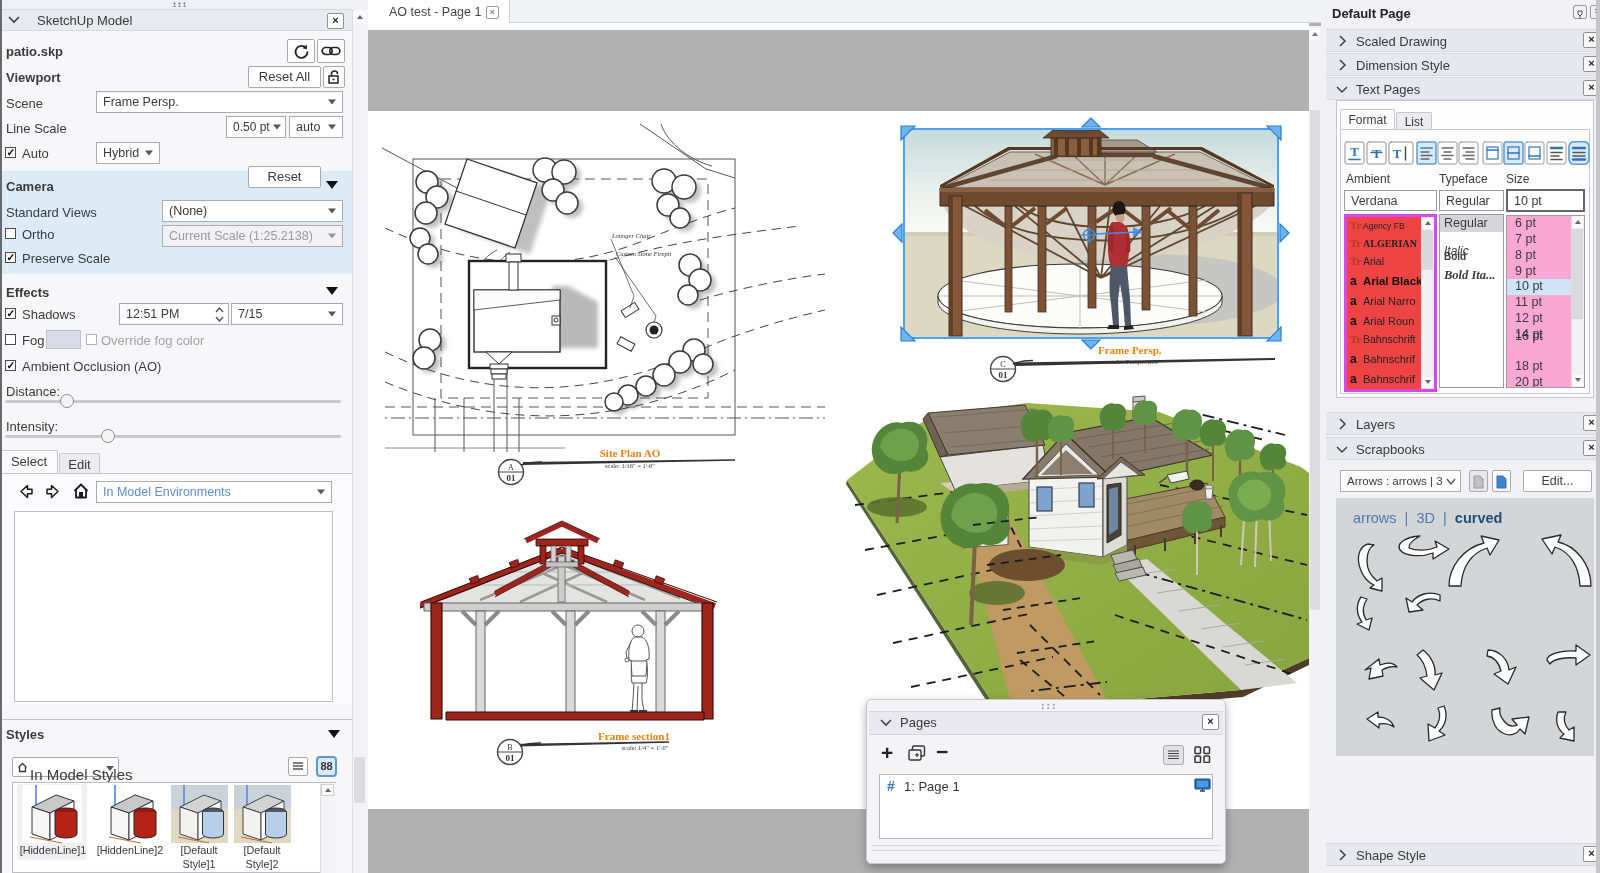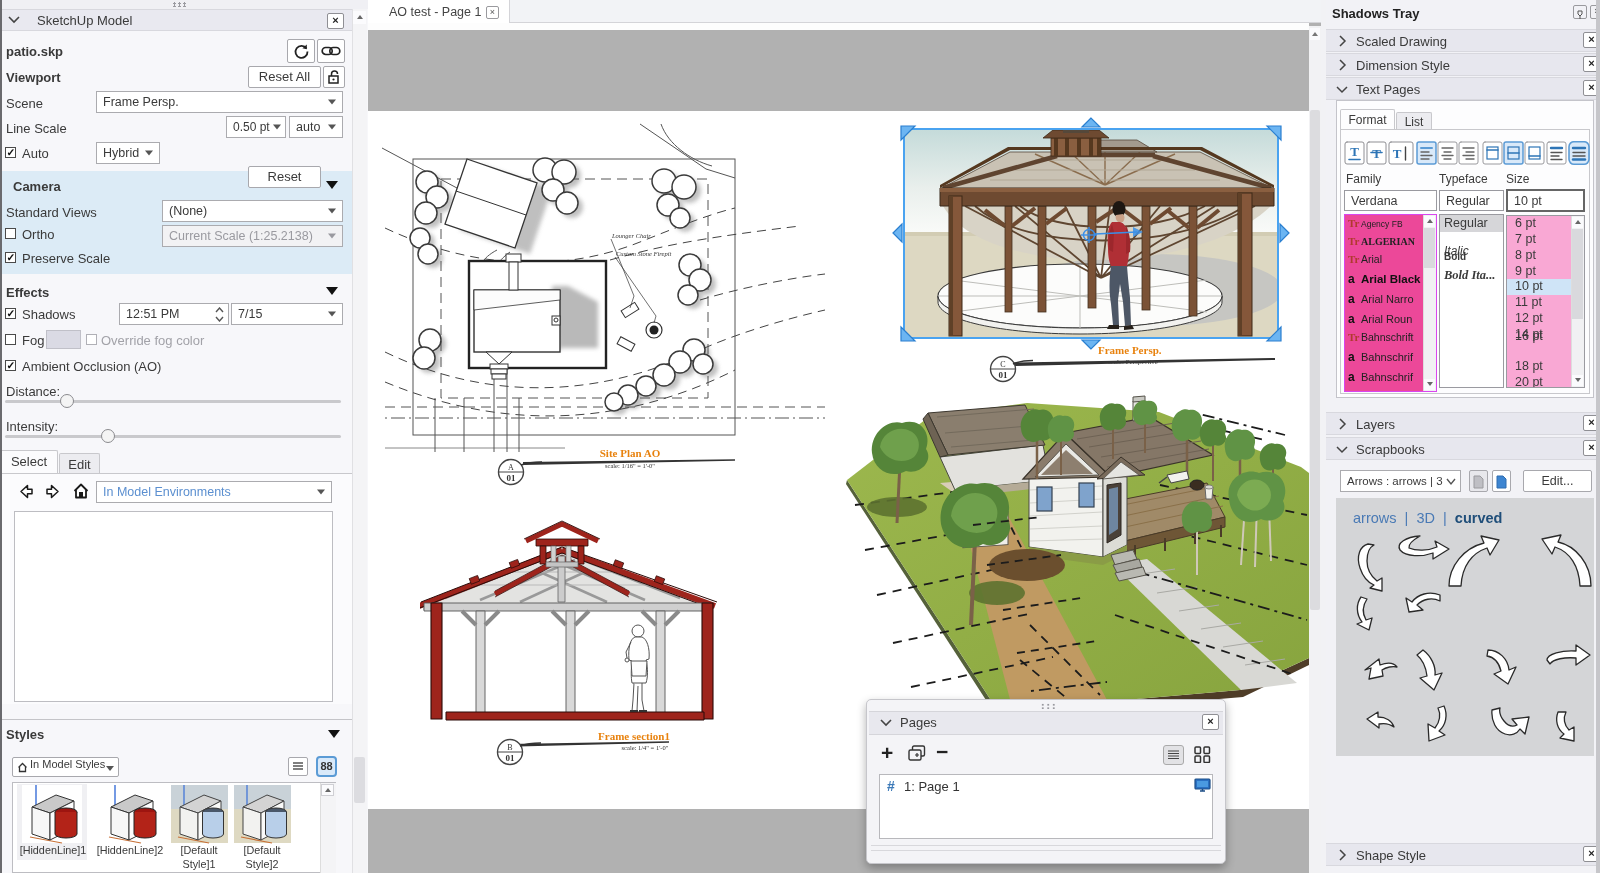--- a/index.html
+++ b/index.html
@@ -70,21 +70,21 @@
     </div>
 
   <div class="cb ck" style="left:5px;top:147px;"></div>
   <div class="lbl" style="left:22px;top:146px;">Auto</div>
   <div class="dd" style="left:96px;top:142px;width:64px;height:22px;">
       <span class="txt">Hybrid</span>
       <span class="caret"></span>
     </div>
 
   <div class="abs" style="left:0;top:171px;width:352px;height:103px;background:#dcebf6;"></div>
-  <div class="lbl bold" style="left:13px;top:179px;">Camera</div>
+  <div class="lbl bold" style="left:6px;top:179px;">Camera</div>
   <div class="btn" style="left:248px;top:166px;width:73px;height:22px;line-height:20px;">Reset</div>
   <div class="abs" style="left:326px;top:181px;width:0;height:0;border-left:6px solid transparent;border-right:6px solid transparent;border-top:8px solid #111;"></div>
   <div class="lbl" style="left:6px;top:205px;">Standard Views</div>
   <div class="dd" style="left:162px;top:200px;width:181px;height:22px;">
       <span class="txt">(None)</span>
       <span class="caret"></span>
     </div>
   <div class="cb" style="left:5px;top:228px;"></div>
   <div class="lbl" style="left:22px;top:227px;">Ortho</div>
   <div class="dd" style="left:162px;top:225px;width:181px;height:22px;background:#f2f2f4;">
@@ -145,21 +145,21 @@
   <div class="abs" style="left:14px;top:511px;width:319px;height:191px;background:#fff;border:1px solid #bdbdc2;box-sizing:border-box;"></div>
 
   <div class="abs" style="left:0;top:719px;width:352px;height:1px;background:#c4c4c8;"></div>
 
   <div class="lbl bold" style="left:6px;top:727px;">Styles</div>
   <div class="abs" style="left:328px;top:730px;width:0;height:0;border-left:6px solid transparent;border-right:6px solid transparent;border-top:8px solid #111;"></div>
   <div class="btn" style="left:12px;top:757px;width:107px;height:20px;">
     <svg class="abs" style="left:4px;top:4px;" width="11" height="11">
         <path d="M1.5 5.5 L5.5 1.5 L9.5 5.5 M2.5 5 V9.5 H8.5 V5" stroke="#333" stroke-width="1.3" fill="none"></path>
       </svg>
-    <span class="abs" style="left:17px;top:0;font-size:11px;white-space:nowrap;">In Model Styles</span>
+    <span class="abs" style="left:17px;top:8px;font-size:15px;white-space:nowrap;">In Model Styles</span>
     <span class="abs" style="right:4px;top:8px;width:0;height:0;border-left:4px solid transparent;border-right:4px solid transparent;border-top:5px solid #555;"></span>
   </div>
   <div class="btn" style="left:288px;top:757px;width:20px;height:19px;"><svg width="10" height="9" style="margin-top:4px">
         <path d="M0 1 H10 M0 4 H10 M0 7 H10" stroke="#555" stroke-width="1.4"></path>
       </svg></div>
   <div class="btn" style="left:316px;top:756px;width:21px;height:21px;background:#d9e9f9;border:2px solid #5b9bd5;border-radius:4px;font-size:11px;font-weight:bold;line-height:17px;color:#333;">88</div>
 
   <div class="abs" style="left:12px;top:782px;width:324px;height:91px;background:#fff;border:1px solid #bdbdc2;box-sizing:border-box;"></div>
   <div class="abs" style="left:320px;top:783px;width:15px;height:90px;background:#f4f4f6;border-left:1px solid #ddd;"></div>
   <div class="abs" style="left:321px;top:784px;width:13px;height:12px;background:#fbfbfd;border:1px solid #cfcfd4;box-sizing:border-box;">
@@ -830,21 +830,21 @@
   <div class="abs" style="left:503px;top:850px;width:350px;height:1px;background:#d8d8dc;"></div>
 
   <div class="abs" style="left:941px;top:26px;width:12px;height:847px;background:#f2f2f4;"></div>
   <div class="abs" style="left:942px;top:28px;width:10px;height:12px;background:#fbfbfd;">
       <div style="width:0;height:0;border-left:3px solid transparent;border-right:3px solid transparent;border-bottom:4px solid #777;margin:4px auto;"></div>
     </div>
   <div class="abs" style="left:942px;top:110px;width:10px;height:500px;background:#dcdcdf;border-radius:2px;"></div>
 </div>
 
 <div class="abs" style="left:1326px;top:0;width:274px;height:873px;background:#f2f2f6;">
-  <div class="abs" style="left:6px;top:6px;font-size:13px;font-weight:bold;color:#222;">Shadows Tray</div>
+  <div class="abs" style="left:6px;top:6px;font-size:13px;font-weight:bold;color:#222;">Default Page</div>
   <div class="abs" style="left:247px;top:5px;width:14px;height:14px;border:1px solid #9a9a9e;border-radius:2px;box-sizing:border-box;"><svg width="8" height="9" style="margin:1px 2px">
         <path d="M2 1 H6 V4 L4 6 L2 4 Z M4 6 V9" stroke="#555" fill="none" stroke-width="1"></path>
       </svg></div>
   <div class="abs" style="left:264px;top:5px;width:14px;height:14px;border:1px solid #9a9a9e;border-radius:2px;box-sizing:border-box;font-size:9px;line-height:11px;text-align:center;color:#444;">×</div>
 
   <div class="secbar" style="top:29px;height:23px;"></div>
   <svg class="abs" style="left:12px;top:35px;" width="9" height="12">
       <path d="M2 1 L7 6 L2 11" stroke="#444" stroke-width="1.5" fill="none"></path>
     </svg>
   <div class="lbl" style="left:30px;top:34px;">Scaled Drawing</div>
@@ -933,28 +933,28 @@
       <rect x="225" y="0.7" width="20" height="22.6" rx="5" fill="#d9e9f9" stroke="#5b9bd5" stroke-width="1.6"></rect>
       <line x1="229" y1="7" x2="241" y2="7" stroke="#2e75b6" stroke-width="2.4"></line>
       <g stroke="#555" stroke-width="1.4">
           <line x1="229" y1="11.5" x2="241" y2="11.5"></line>
           <line x1="229" y1="15" x2="241" y2="15"></line>
         </g>
       <line x1="229" y1="18.5" x2="241" y2="18.5" stroke="#2e75b6" stroke-width="2.4"></line>
     </g>
   </svg>
 
-  <div class="lbl12" style="left:20px;top:172px;">Family</div>
+  <div class="lbl12" style="left:20px;top:172px;">Ambient</div>
   <div class="lbl12" style="left:113px;top:172px;">Typeface</div>
   <div class="lbl12" style="left:180px;top:172px;">Size</div>
   <div class="abs" style="left:18px;top:190px;width:93px;height:21px;background:#fff;border:1px solid #9a9aa0;box-sizing:border-box;font-size:12.5px;padding:3px 0 0 6px;">Verdana</div>
   <div class="abs" style="left:113px;top:190px;width:65px;height:21px;background:#fff;border:1px solid #9a9aa0;box-sizing:border-box;font-size:12.5px;padding:3px 0 0 6px;">Regular</div>
   <div class="abs" style="left:180px;top:189px;width:79px;height:23px;background:#fff;border:2px solid #666;box-sizing:border-box;font-size:12.5px;padding:3px 0 0 6px;">10 pt</div>
 
-  <div class="abs" style="left:18px;top:214px;width:93px;height:178px;background:#ec4899;border:1px solid #d946ef;box-sizing:border-box;overflow:hidden;">
+  <div class="abs" style="left:18px;top:214px;width:93px;height:178px;background:#ef4444;border:3px solid #d946ef;box-sizing:border-box;overflow:hidden;">
     <svg width="91" height="172" viewBox="0 0 91 172">
       <g font-family="Liberation Sans,sans-serif">
         <text x="3" y="12" font-size="11" fill="#b03a2e" font-weight="bold" font-family="Liberation Serif,serif">Tr</text>
           <text x="16" y="12" font-size="8.5" fill="#222">Agency FB</text>
         <text x="3" y="30" font-size="11" fill="#b03a2e" font-weight="bold" font-family="Liberation Serif,serif">Tr</text>
           <text x="16" y="30" font-size="10" fill="#222" font-weight="bold" font-family="Liberation Serif,serif">ALGERIAN</text>
         <text x="3" y="48" font-size="11" fill="#b03a2e" font-weight="bold" font-family="Liberation Serif,serif">Tr</text>
           <text x="16" y="48" font-size="10.5" fill="#222">Arial</text>
         <text x="3" y="68" font-size="12" fill="#111" font-weight="bold">a</text>
           <text x="16" y="68" font-size="11.5" fill="#111" font-weight="bold">Arial Black</text>

